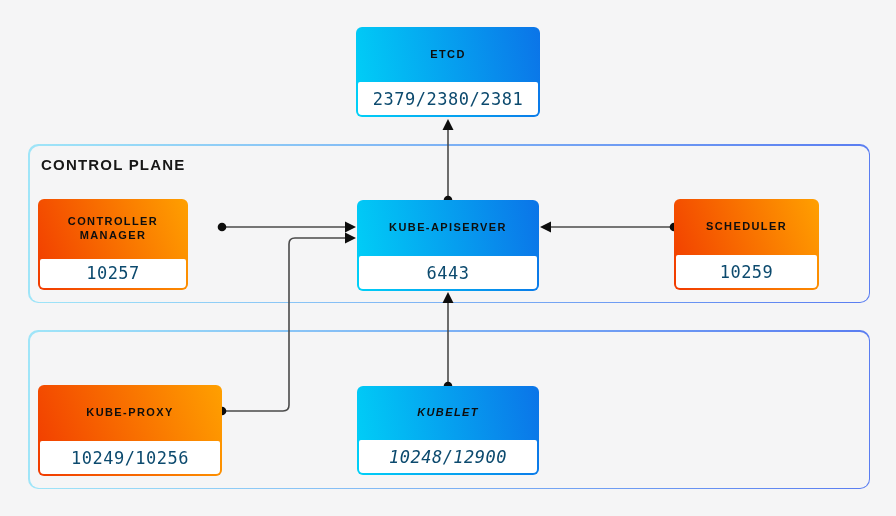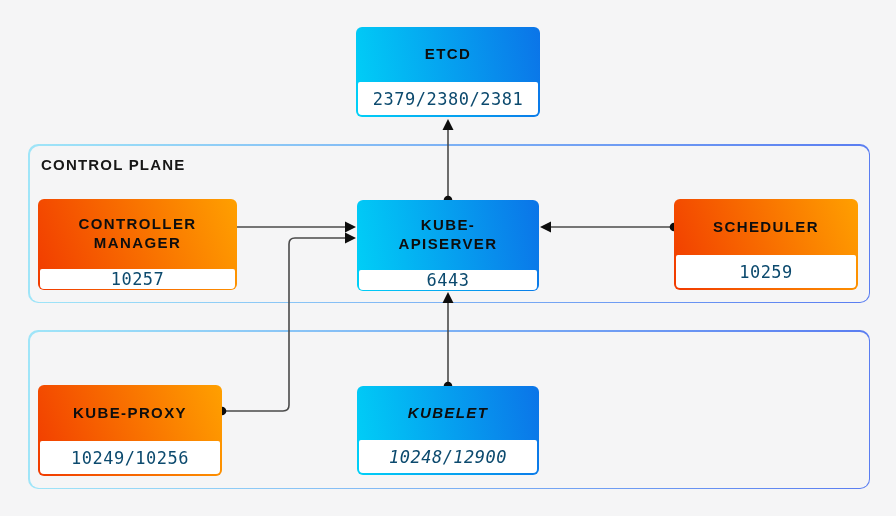--- a/index.html
+++ b/index.html
@@ -43,21 +43,21 @@
     display: flex;
     flex-direction: column;
     overflow: hidden;
   }
   .node-title {
     flex: 1;
     display: flex;
     align-items: center;
     justify-content: center;
     text-align: center;
-    font-size: 15px;
+    font-size: 11px;
     font-weight: bold;
     letter-spacing: 1.4px;
     line-height: 1.25;
     color: #0e0e0e;
     padding: 16px 18px;
   }
   .node-port {
     height: 33px;
     margin: 0 2px 2px 2px;
     background: #ffffff;
@@ -113,31 +113,31 @@
     <line x1="448" y1="386" x2="448" y2="301" stroke="#4a4a4a" stroke-width="1.6"></line>
     <polygon points="448,292 442.5,303 453.5,303" fill="#0d0d0d"></polygon>
     <circle cx="448" cy="386" r="4.3" fill="#0d0d0d"></circle>
   </svg>
 
   <div class="node" style="left: 356px; top: 27px; width: 184px; height: 90px; background: linear-gradient(80deg, rgb(0, 208, 247), rgb(11, 116, 232));">
     <div class="node-title">ETCD</div>
     <div class="node-port">2379/2380/2381</div>
   </div>
 
-  <div class="node" style="left: 38px; top: 199px; width: 199px; height: 91px; background: linear-gradient(68deg, rgb(241, 58, 0), rgb(255, 160, 0));">
+  <div class="node" style="left: 38px; top: 199px; width: 150px; height: 91px; background: linear-gradient(68deg, rgb(241, 58, 0), rgb(255, 160, 0));">
     <div class="node-title">CONTROLLER MANAGER</div>
     <div class="node-port">10257</div>
   </div>
 
   <div class="node" style="left: 357px; top: 200px; width: 182px; height: 91px; background: linear-gradient(80deg, rgb(0, 208, 247), rgb(11, 116, 232));">
     <div class="node-title">KUBE-APISERVER</div>
     <div class="node-port">6443</div>
   </div>
 
-  <div class="node" style="left: 674px; top: 199px; width: 184px; height: 91px; background: linear-gradient(68deg, rgb(241, 58, 0), rgb(255, 160, 0));">
+  <div class="node" style="left: 674px; top: 199px; width: 145px; height: 91px; background: linear-gradient(68deg, rgb(241, 58, 0), rgb(255, 160, 0));">
     <div class="node-title">SCHEDULER</div>
     <div class="node-port">10259</div>
   </div>
 
   <div class="node" style="left: 38px; top: 385px; width: 184px; height: 91px; background: linear-gradient(68deg, rgb(241, 58, 0), rgb(255, 160, 0));">
     <div class="node-title">KUBE-PROXY</div>
     <div class="node-port">10249/10256</div>
   </div>
 
   <div class="node" style="left: 357px; top: 386px; width: 182px; height: 89px; background: linear-gradient(80deg, rgb(0, 208, 247), rgb(11, 116, 232)); font-style: italic;">

